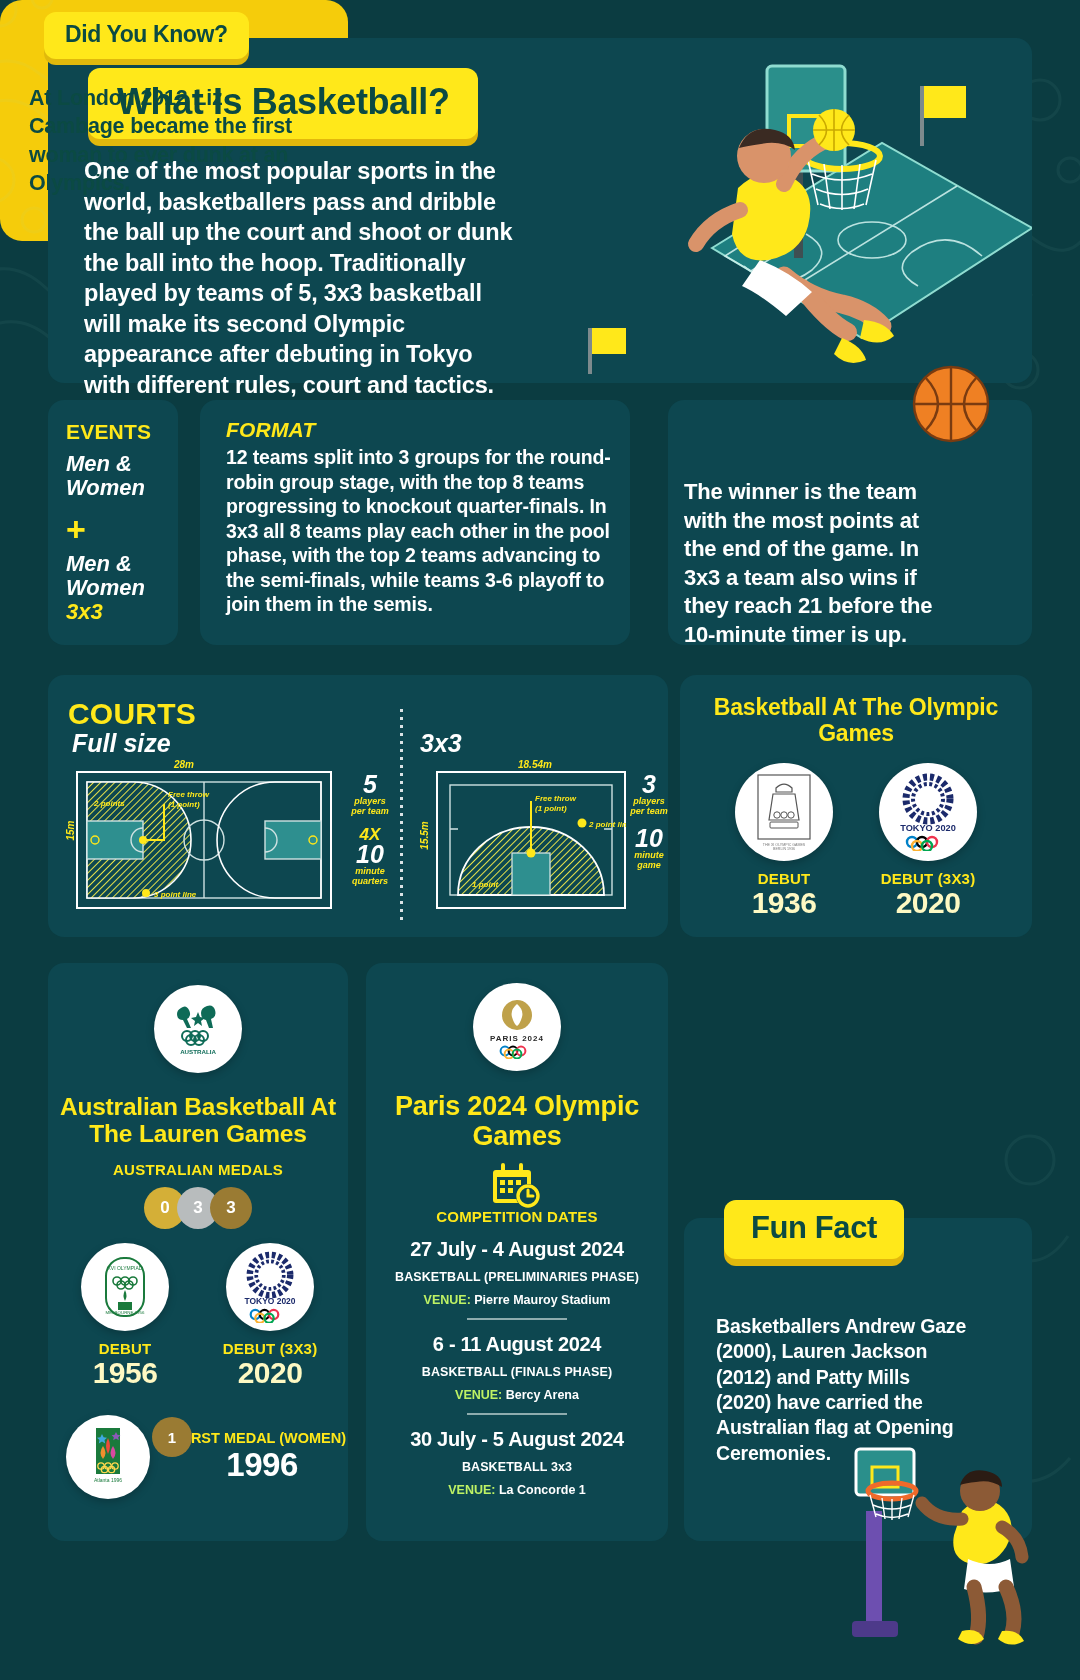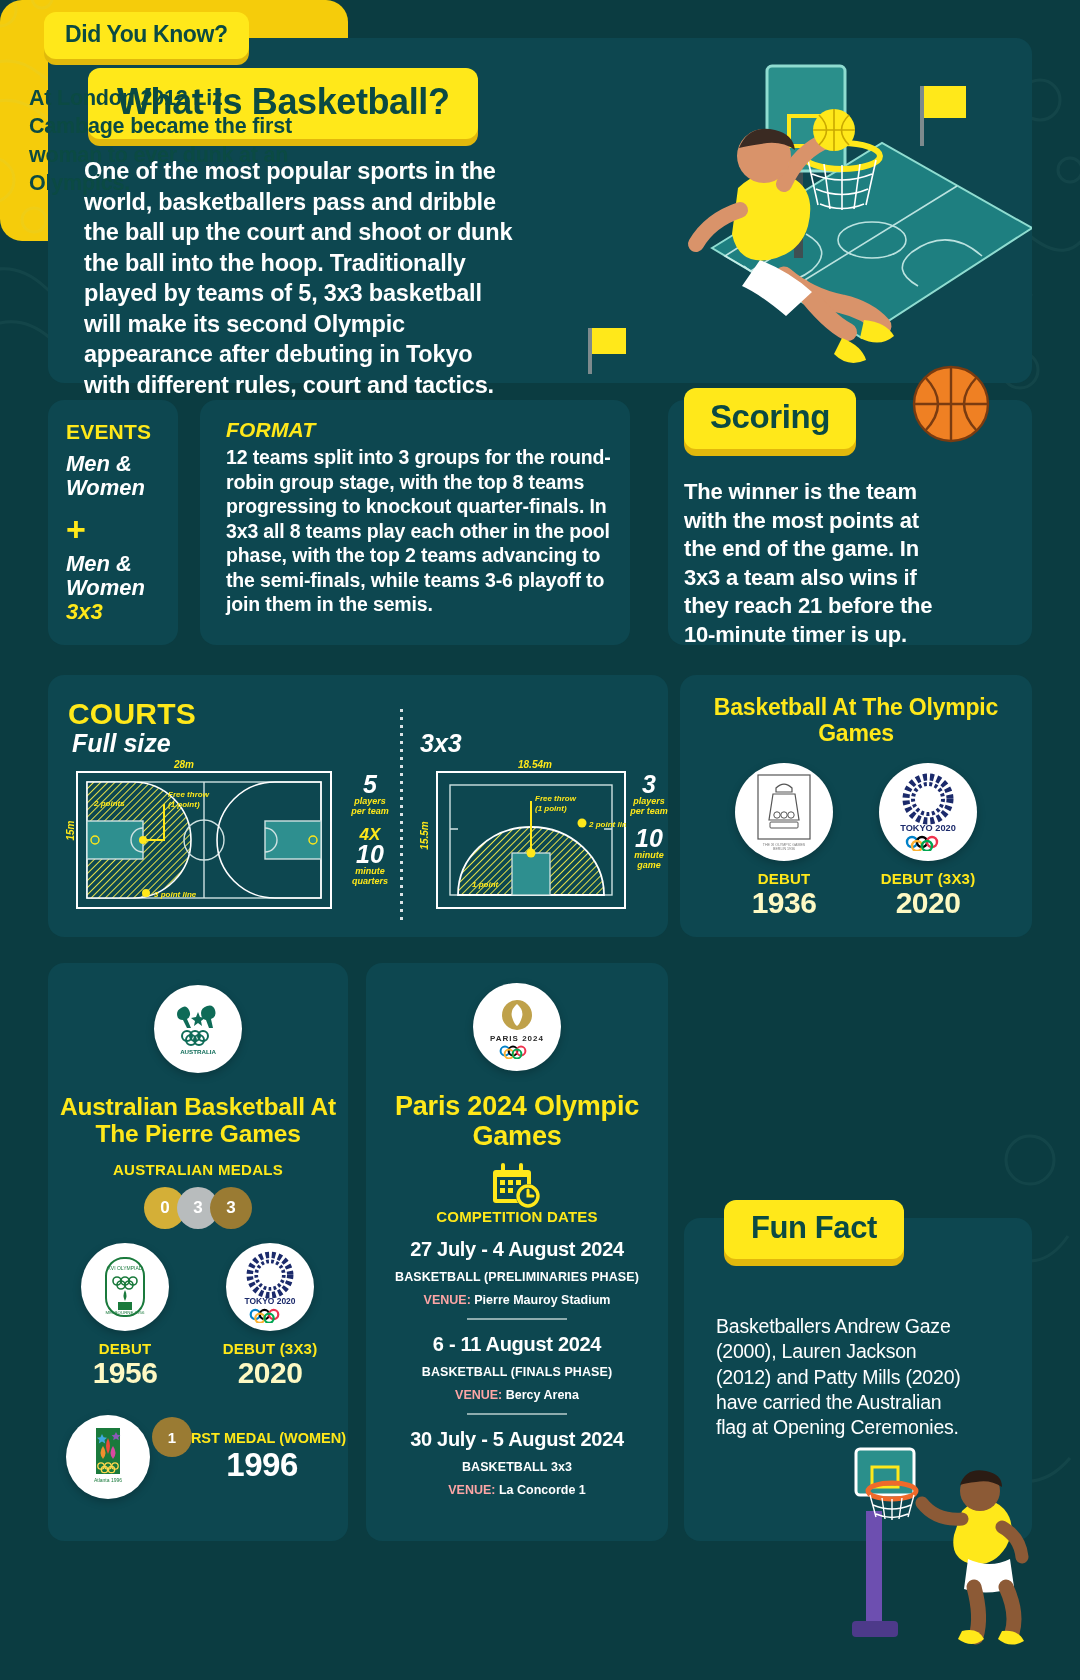--- a/index.html
+++ b/index.html
@@ -98,34 +98,34 @@
 
   
   #paris { left: 366px; top: 963px; width: 302px; height: 578px; }
   #paris .card-title { position: absolute; left: 0; right: 0; top: 128px; font-size: 27px; }
   #cal-icon { position: absolute; left: 0; right: 0; top: 200px; display: flex; justify-content: center; }
   #comp-dates-lab { position: absolute; left: 0; right: 0; top: 245px; text-align: center; color: #ffe81a; font-weight: 800; font-size: 15px; letter-spacing: .2px; }
   .date-block { position: absolute; left: 10px; right: 10px; text-align: center; }
   .date-main { color: #fff; font-weight: 800; font-size: 20px; letter-spacing: -.3px; }
   .date-phase { color: #fff; font-weight: 700; font-size: 12.5px; margin-top: 9px; letter-spacing: .1px; }
   .date-venue { font-size: 12.5px; margin-top: 9px; font-weight: 700; color: #fff; }
-  .date-venue b { color: #fca5a5; }
+  .date-venue b { color: #bef264; }
   .date-rule { width: 100px; height: 2px; background: #b9cdcd; margin: 11px auto 0; opacity: .75; }
 
   
   #dyk { left: 684px; top: 963px; width: 348px; height: 241px; background: #f5cc0b; border-radius: 22px; }
   #dyk-pill { position: absolute; left: 44px; top: 12px; font-size: 23px; padding: 9px 21px 11px; background:#ffe81a; box-shadow: 0 6px 0 #e0b90c; }
   #dyk-body { position: absolute; left: 29px; top: 84px; width: 265px; color: #0b4a43;
       font-weight: 800; font-size: 21.5px; line-height: 1.32; letter-spacing: -.2px; }
 
   
   #fun { left: 684px; top: 1218px; width: 348px; height: 323px; }
   #fun-pill { position: absolute; left: 40px; top: -18px; font-size: 31px; padding: 10px 27px 13px; }
   #fun-body { position: absolute; left: 32px; top: 96px; width: 252px; color: #fff;
-      font-weight: 400; font-size: 19.5px; line-height: 1.30; letter-spacing: -.2px; }
+      font-weight: 700; font-size: 19.5px; line-height: 1.30; letter-spacing: -.2px; }
   #fun-art { position: absolute; right: -12px; bottom: -138px; width: 200px; height: 260px; }
 
   .court-svg, .art-svg { display: block; }
 </style>
 </head>
 <body>
 
 <div id="page">
 
   <svg class="bg-deco left" viewBox="0 0 200 420">
@@ -236,21 +236,20 @@
       <span class="x3">3x3</span>
     </div>
   </div>
 
   <div class="card" id="format">
     <div class="sec-label">FORMAT</div>
     <div id="format-body">12 teams split into 3 groups for the round-robin group stage, with the top 8 teams progressing to knockout quarter-finals. In 3x3 all 8 teams play each other in the pool phase, with the top 2 teams advancing to the semi-finals, while teams 3-6 playoff to join them in the semis.</div>
   </div>
 
   <div class="card" id="scoring">
-    <div class="pill" id="scoring-pill">Scoring</div>
     <div id="scoring-body">The winner is the team with the most points at the end of the game. In 3x3 a team also wins if they reach 21 before the 10-minute timer is up.</div>
     <svg id="ball" viewBox="0 0 78 78">
       <circle cx="39" cy="39" r="37" fill="#ef8023"></circle>
       <g fill="none" stroke="#7a3b10" stroke-width="2.4">
         <circle cx="39" cy="39" r="37"></circle>
         <path d="M2 39 h74 M39 2 v74"></path>
         <path d="M13 12 q26 27 0 54 M65 12 q-26 27 0 54"></path>
       </g>
     </svg>
   </div>
@@ -411,21 +410,21 @@
         <g fill="none" stroke="#0e6b57" stroke-width="2">
           <circle cx="20" cy="38" r="5"></circle>
             <circle cx="28" cy="38" r="5"></circle>
             <circle cx="36" cy="38" r="5"></circle>
           <circle cx="24" cy="42" r="5"></circle>
             <circle cx="32" cy="42" r="5"></circle>
         </g>
         <text x="31" y="56" text-anchor="middle" font-size="6.2" font-weight="bold" fill="#0e6b57" font-family="Liberation Sans, sans-serif">AUSTRALIA</text>
       </svg>
     </div>
-    <div class="card-title">Australian Basketball At The Pierre Games</div>
+    <div class="card-title">Australian Basketball At The Lauren Games</div>
     <div id="aus-medals-lab">AUSTRALIAN MEDALS</div>
 
     <div id="medal-row">
       <div class="medal" style="background:#d4af37;">
           <span>0</span>
         </div>
       <div class="medal" style="background:#b8bcbd;">
           <span>3</span>
         </div>
       <div class="medal" style="background:#9a7b33;">

